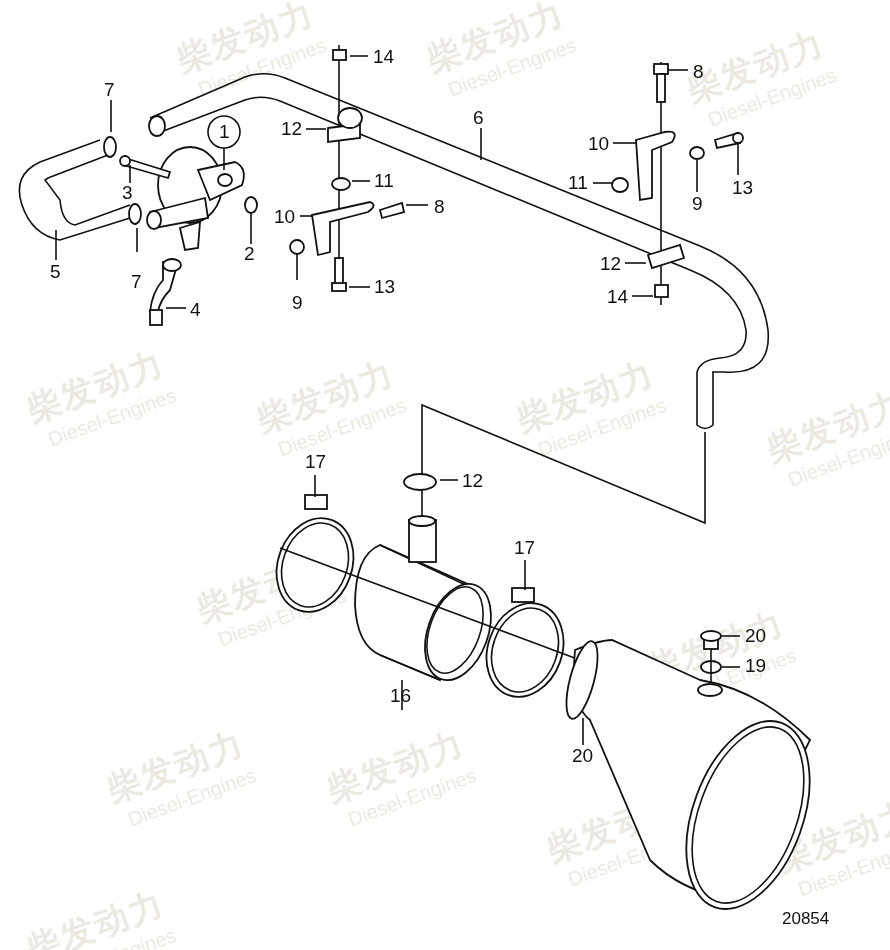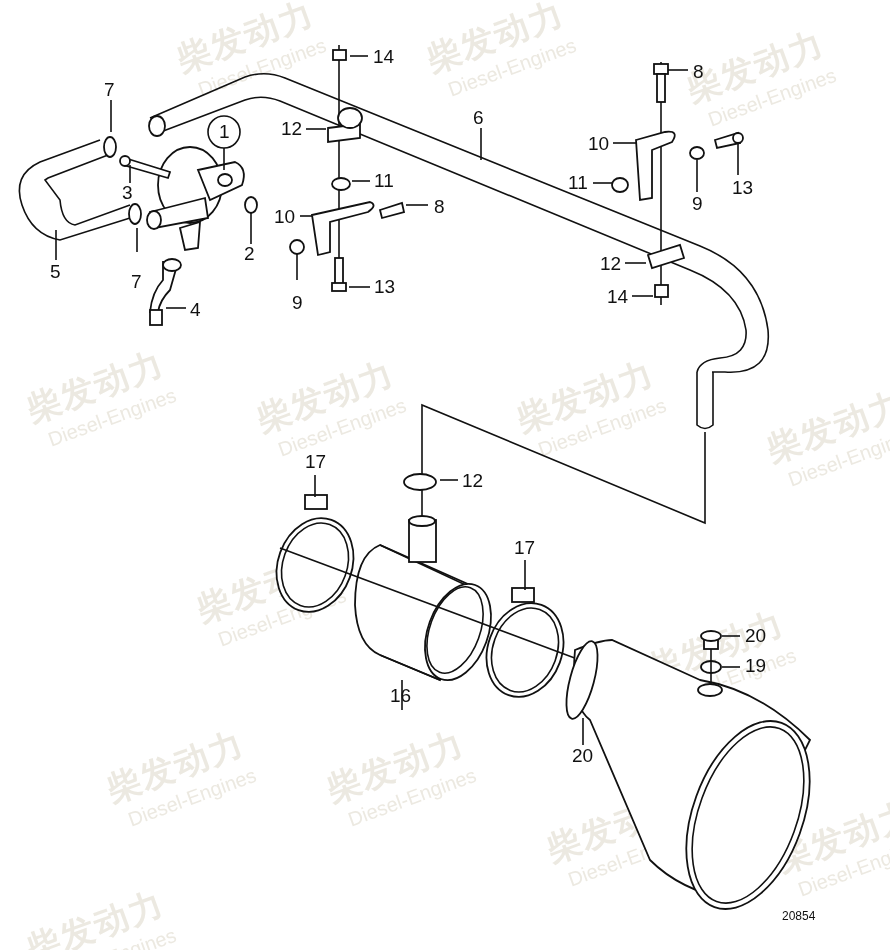--- a/index.html
+++ b/index.html
@@ -2,21 +2,21 @@
 <html><head>
 <meta charset="utf-8">
 <style>
   html,body{margin:0;padding:0;background:#ffffff;}
   #stage{position:relative;width:890px;height:950px;overflow:hidden;background:#fff;font-family:"Liberation Sans",sans-serif;}
   svg{position:absolute;left:0;top:0;}
   .wm{position:absolute;color:#ece9e1;font-family:"Liberation Sans",sans-serif;transform:rotate(-20deg);transform-origin:left top;white-space:nowrap;pointer-events:none;}
   .wm .cn{font-size:34px;font-weight:bold;display:block;letter-spacing:2px;}
   .wm .en{font-size:20px;display:block;margin-left:10px;}
   .lbl{position:absolute;font-size:19px;color:#111;line-height:1;}
-  .fig{position:absolute;left:782px;top:909px;font-size:12px;color:#111;}
+  .fig{position:absolute;left:782px;top:909px;font-size:17px;color:#111;}
   .ln{stroke:#111;stroke-width:1.6;fill:none;}
   .part{stroke:#111;stroke-width:1.8;fill:#fff;}
 </style>
 </head>
 <body>
 
 <div id="stage">
 
   <div class="wm" style="left:170px;top:40px;">
       <span class="cn">柴发动力</span>

